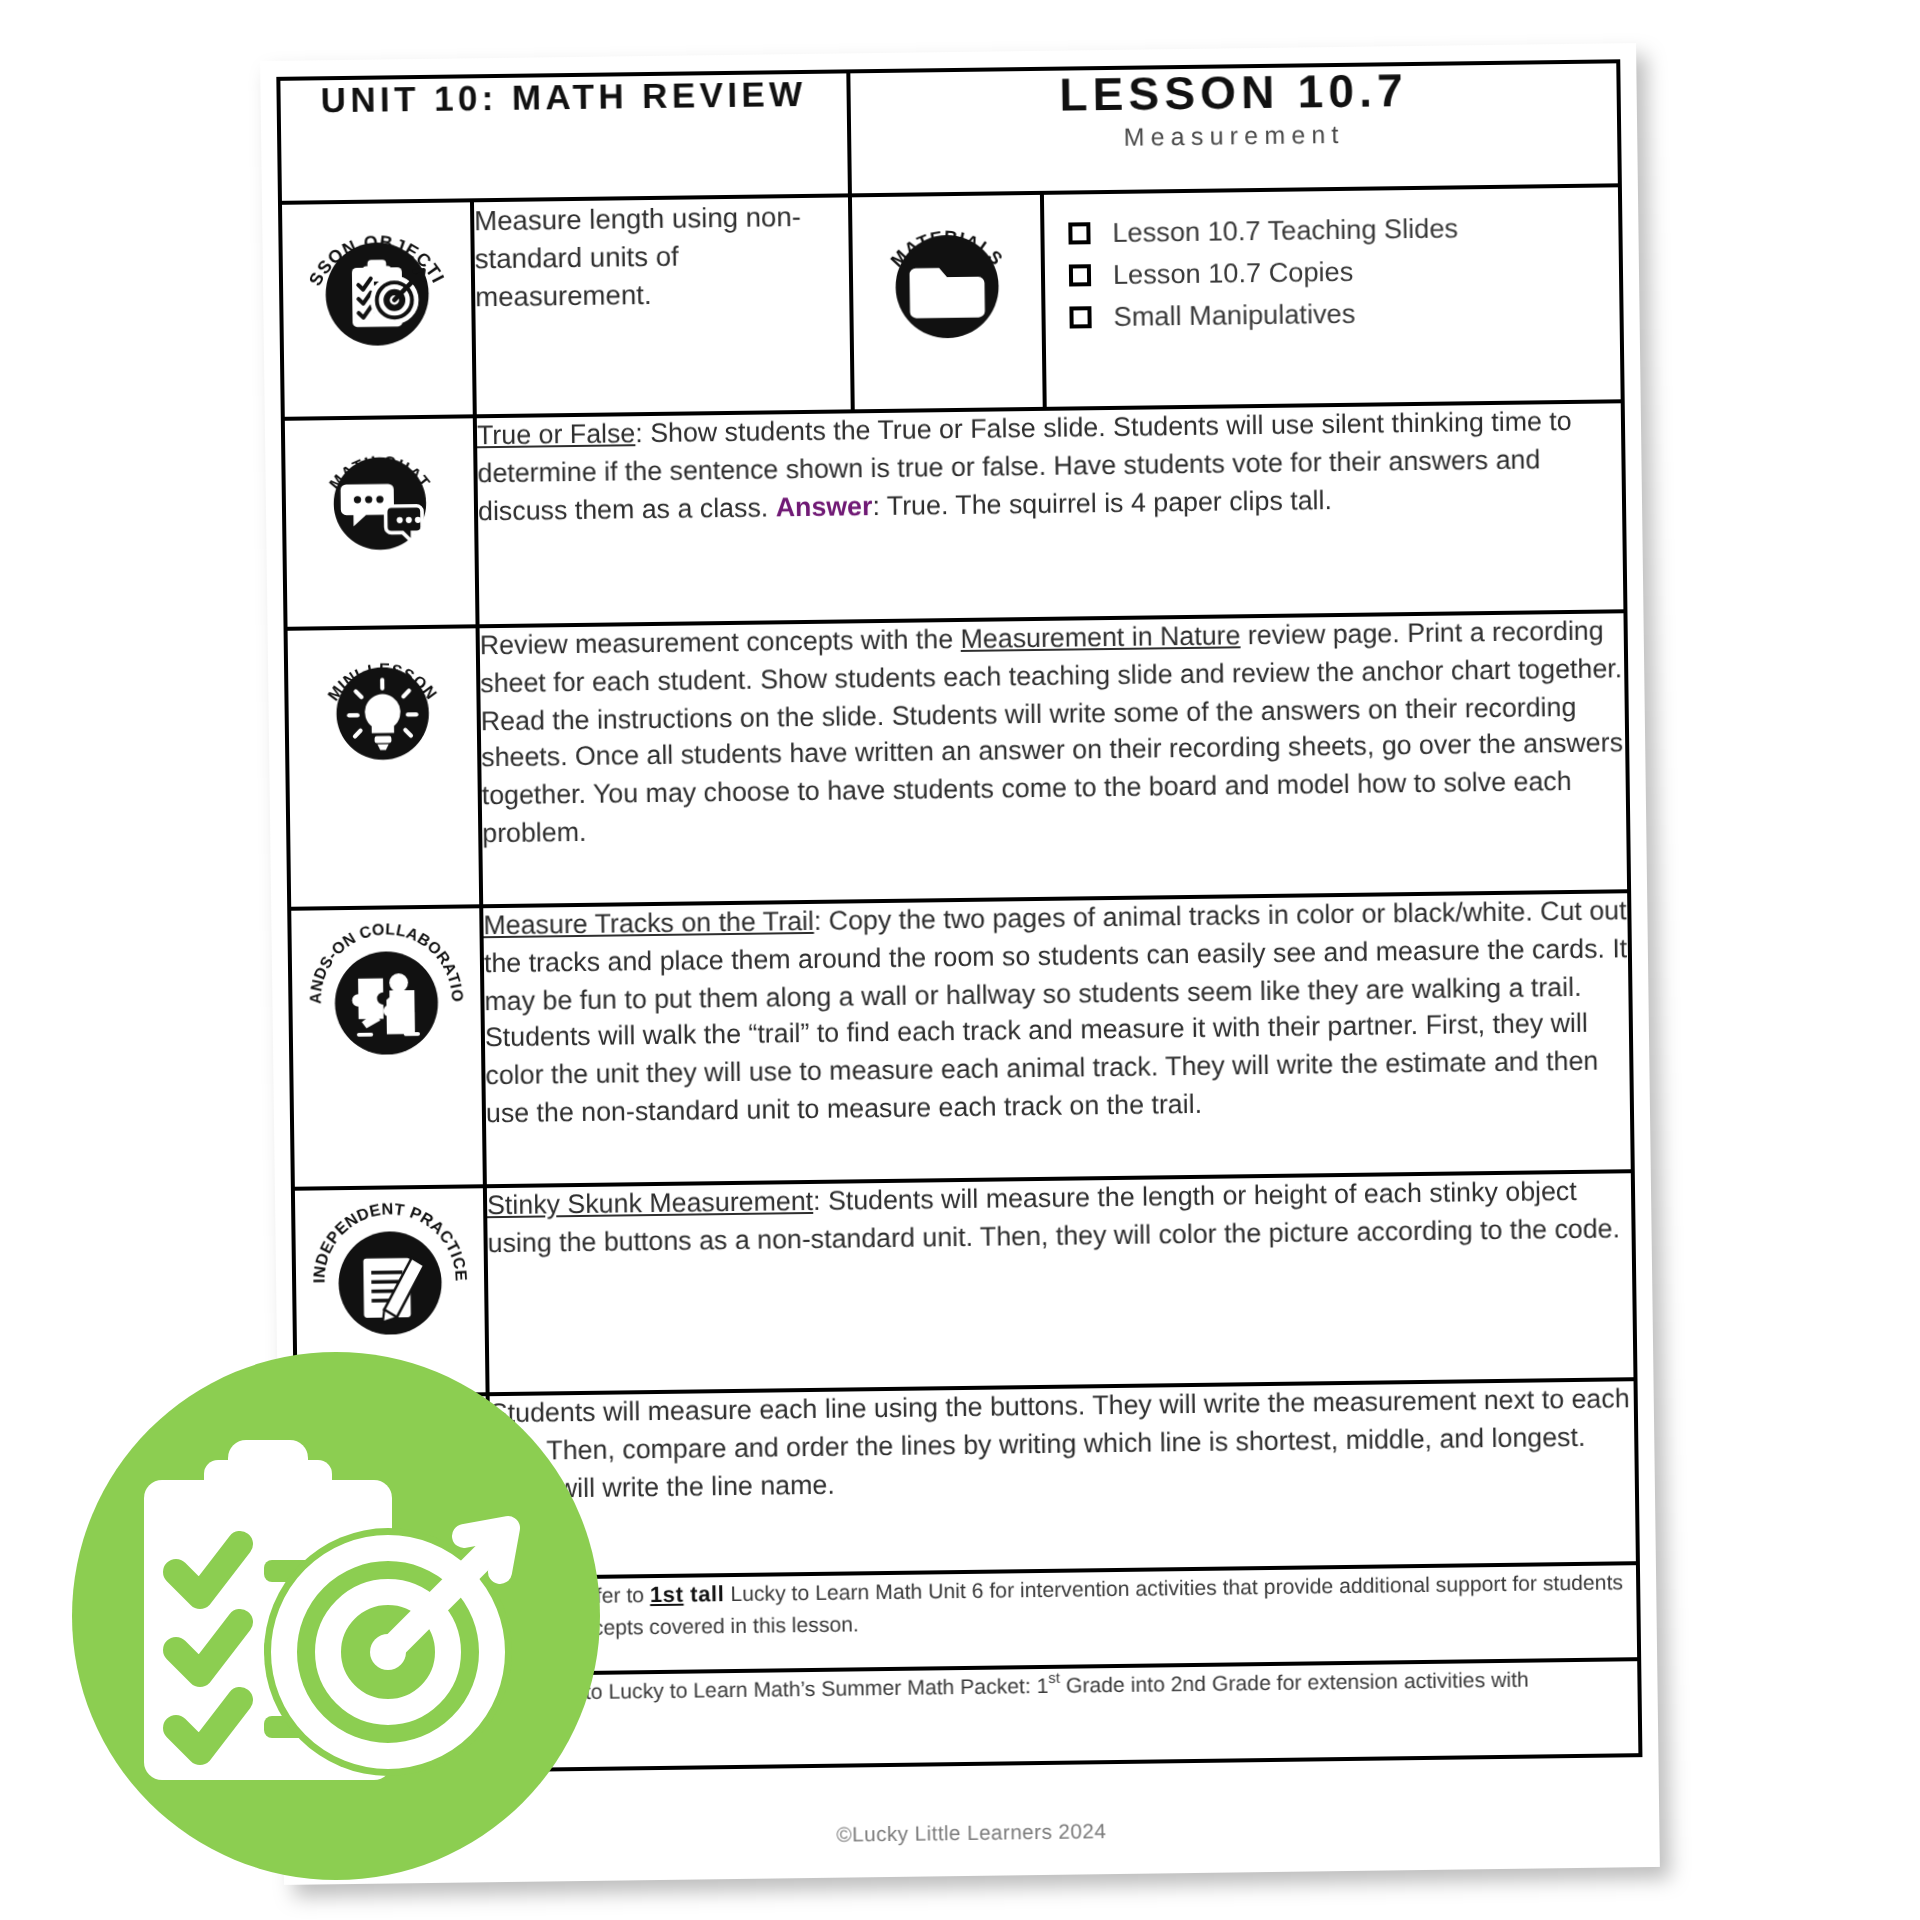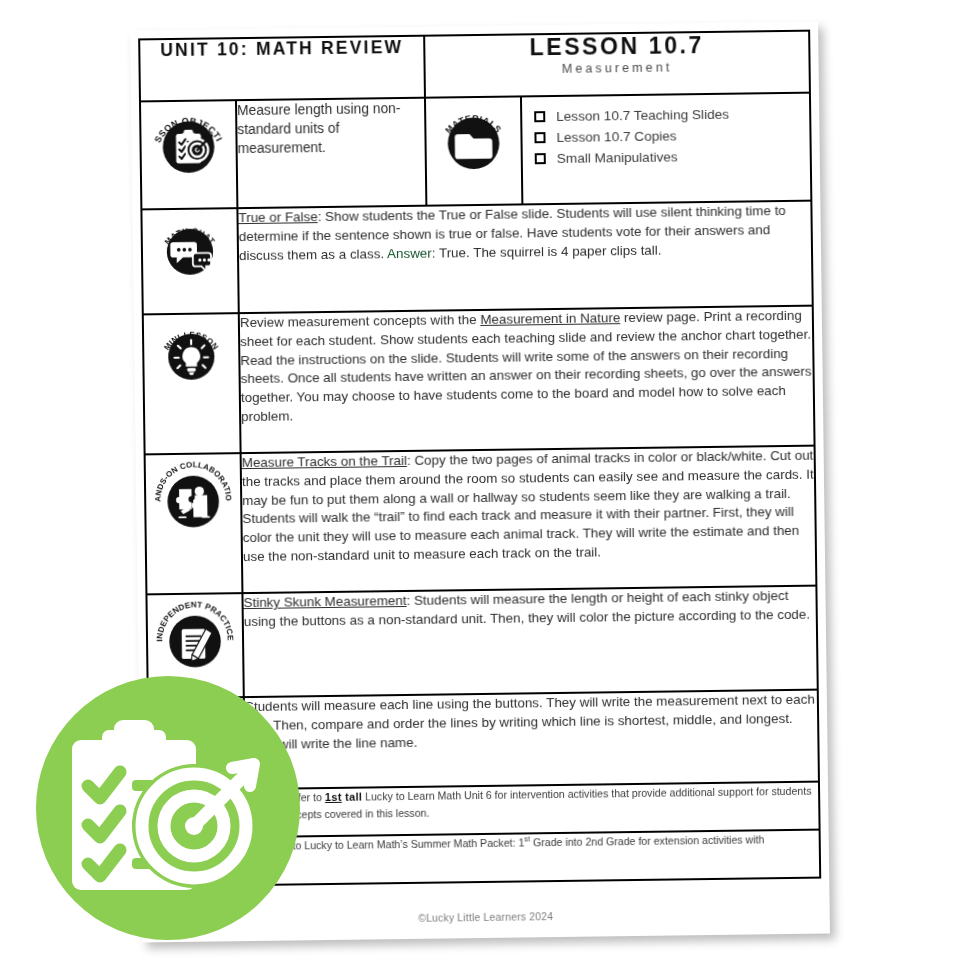--- a/index.html
+++ b/index.html
@@ -85,21 +85,21 @@
 
   
   .bodycell{
     padding:9px 11px 10px 11px;
     font-size:13.4px;
     line-height:1.40;
     color:#2e2e2e;
   }
   .bodycell.obj{font-size:13.8px;line-height:1.38;}
   .u{text-decoration:underline;}
-  .b{font-weight:normal;color:#14532d;}
+  .b{font-weight:bold;color:#701a75;}
 
   
   .mat-list{padding:11px 10px 10px 10px;}
   .mat-row{
     display:flex;align-items:flex-start;
     margin-bottom:3px;
     font-size:13.6px;color:#3a3a3a;
     line-height:1.32;
   }
   .chk{

